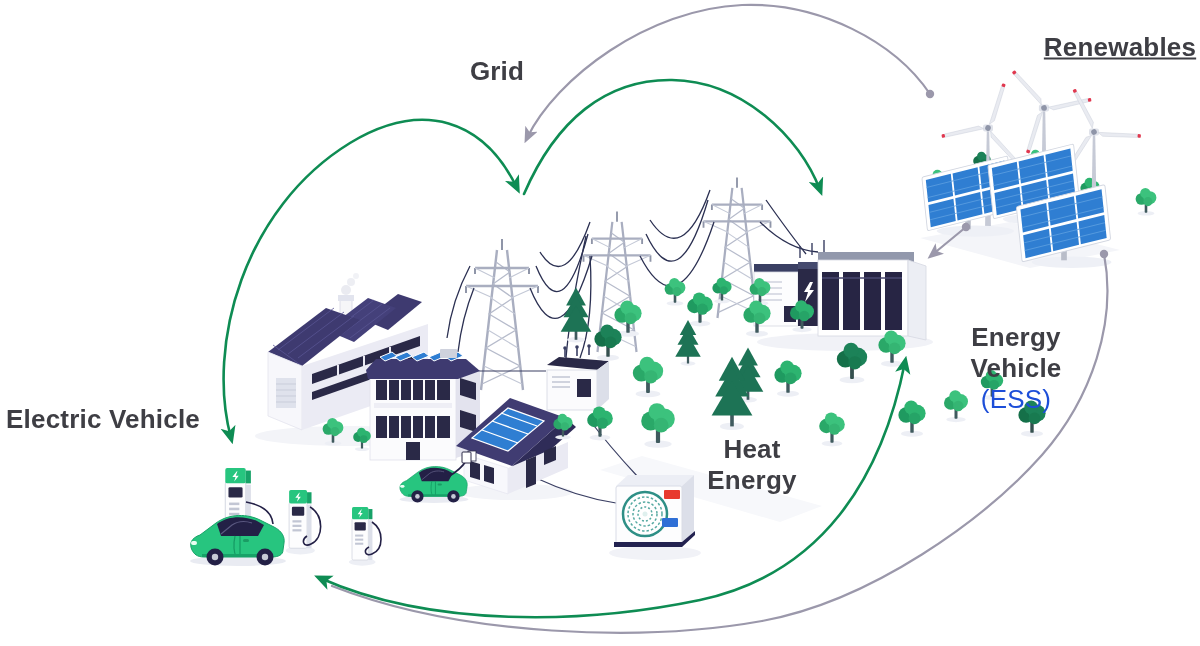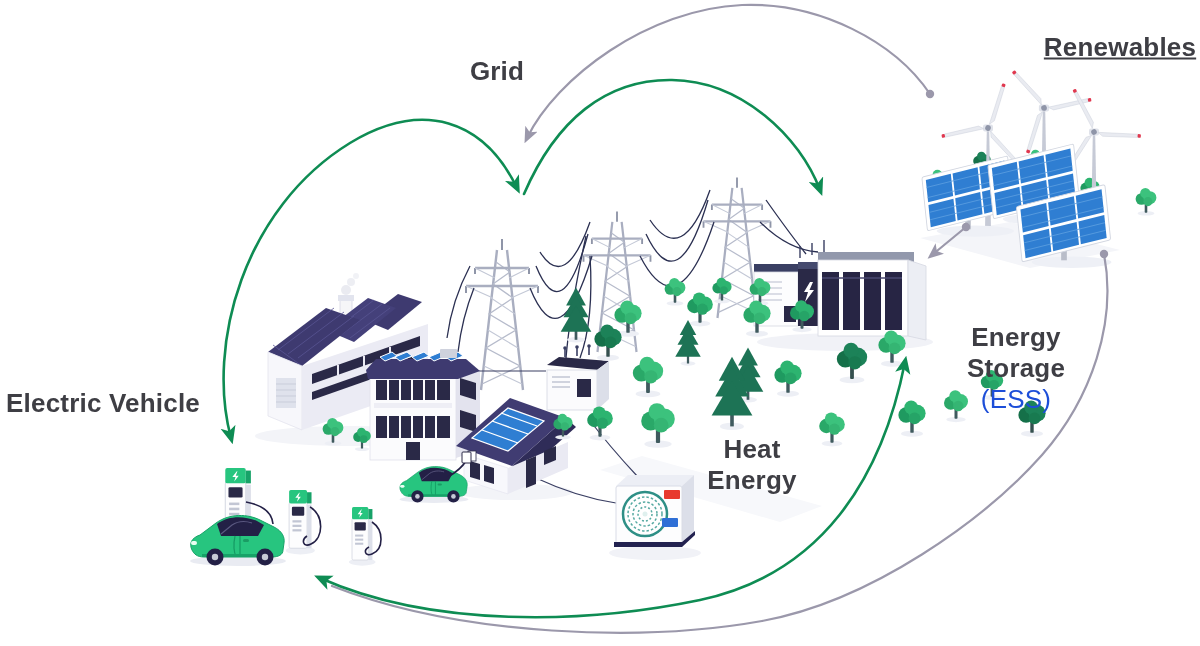--- a/index.html
+++ b/index.html
@@ -361,26 +361,26 @@
     <path d="M320 578 C432 628 585 624 700 600 C822 574 882 478 905 362" stroke="#0e8c53" stroke-width="2.6" marker-start="url(#ah-g)" marker-end="url(#ah-g)"></path>
   </g>
 </svg>
 
 <div class="lbl center" style="left:497px;top:71px;">Grid</div>
 
 <div class="lbl center" style="left:1120px;top:47px;text-decoration:underline;">Renewables</div>
 
 <div class="lbl centerx" style="left:1016px;top:322px;">
   <div>Energy</div>
-  <div>Storage</div>
+  <div>Vehicle</div>
   <div class="light">(ESS)</div>
 </div>
 
 <div class="lbl centerx" style="left:752px;top:434px;">
   <div>Heat</div>
   <div>Energy</div>
 </div>
 
-<div class="lbl rightal" style="left:6px;top:388px;width:186px;">
+<div class="lbl rightal" style="left:6px;top:404px;width:186px;">
   <div>Electric Vehicle</div>
 </div>
 
 </div>
 
 </body></html>

